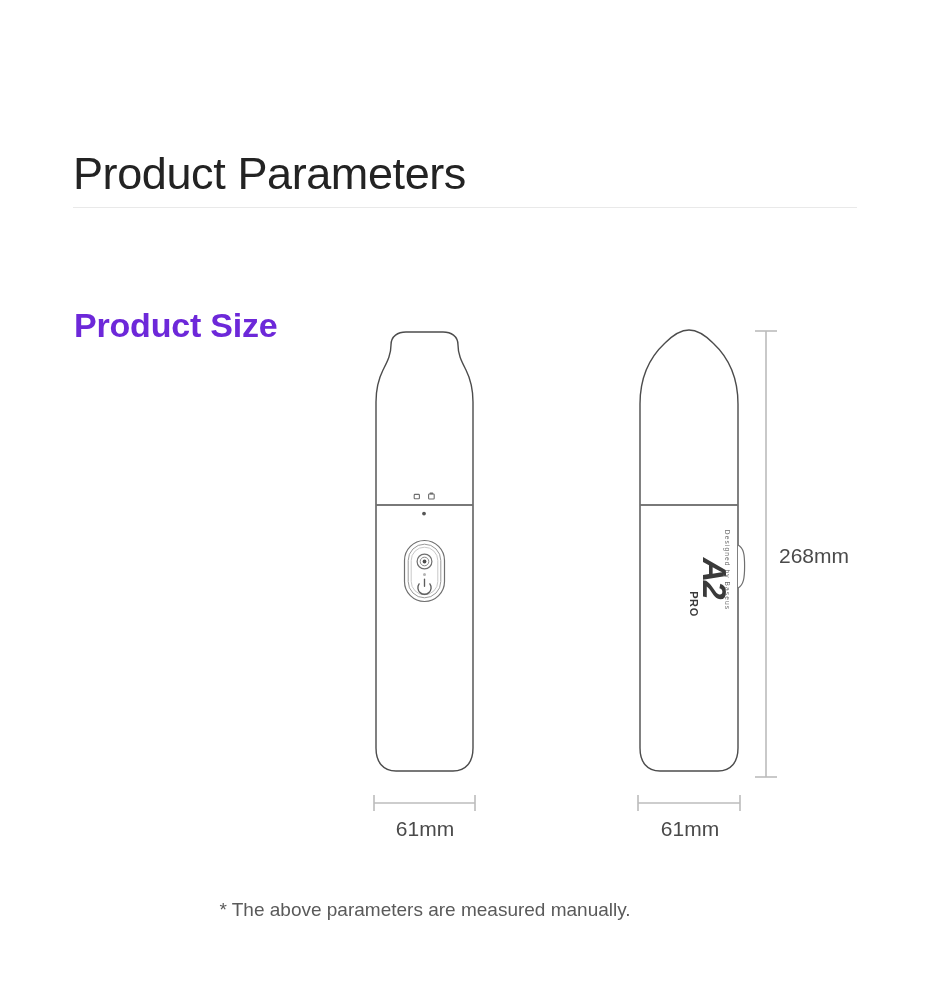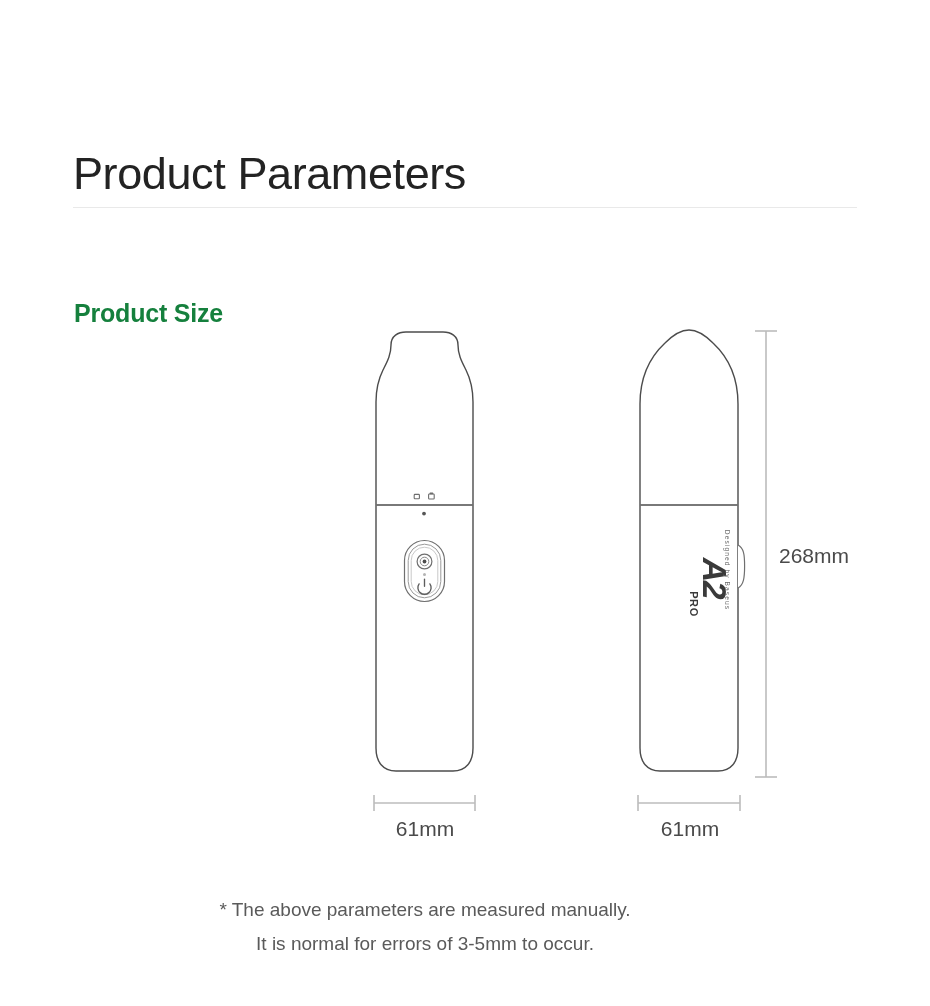--- a/index.html
+++ b/index.html
@@ -42,24 +42,24 @@
     width: 784px;
     height: 1px;
     background: #e9e9e9;
   }
 
   
   .section-subtitle {
     position: absolute;
     left: 74px;
     top: 278px;
-    font-size: 25px;
+    font-size: 34px;
     font-weight: 700;
     letter-spacing: -0.2px;
-    color: #15803d;
+    color: #6d28d9;
     white-space: nowrap;
   }
 
   
   .stage {
     position: absolute;
     left: 0;
     top: 0;
     width: 930px;
     height: 1006px;
@@ -219,16 +219,15 @@
   </div>
 
   <div class="dim-label dim-height">268mm</div>
 
   <div class="dim-label dim-width-left">61mm</div>
 
   <div class="dim-label dim-width-right">61mm</div>
 
   <div class="footnote">
     <span class="footnote-line">* The above parameters are measured manually.</span>
-    <span class="footnote-line">It is normal for errors of 3-5mm to occur.</span>
   </div>
 
 </div>
 
 </body></html>

